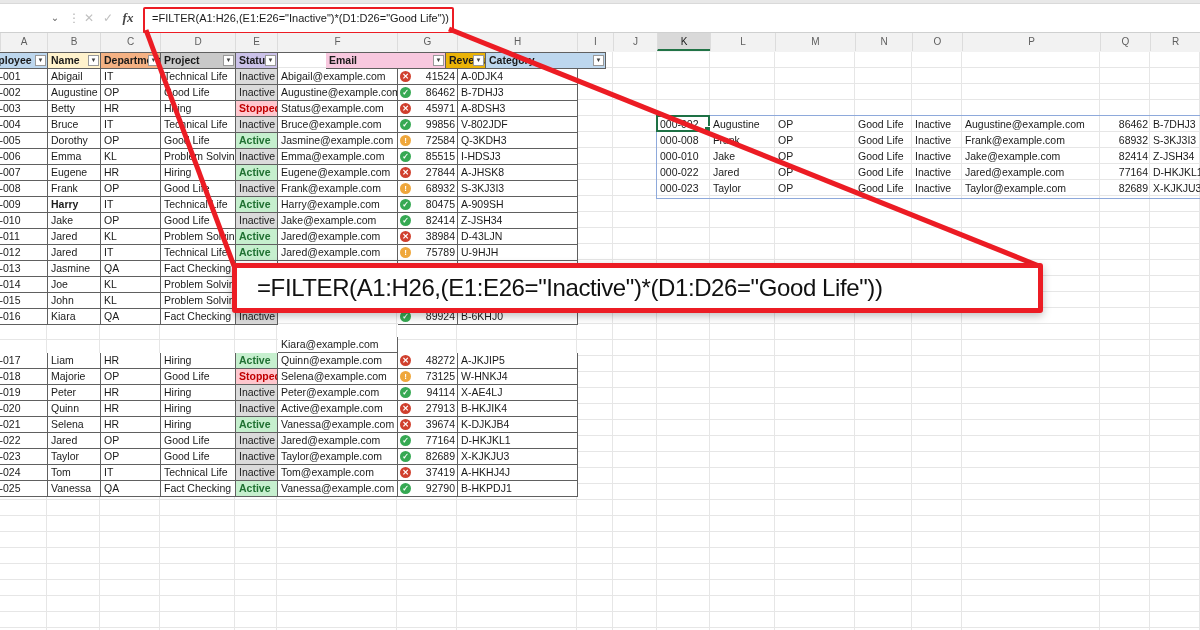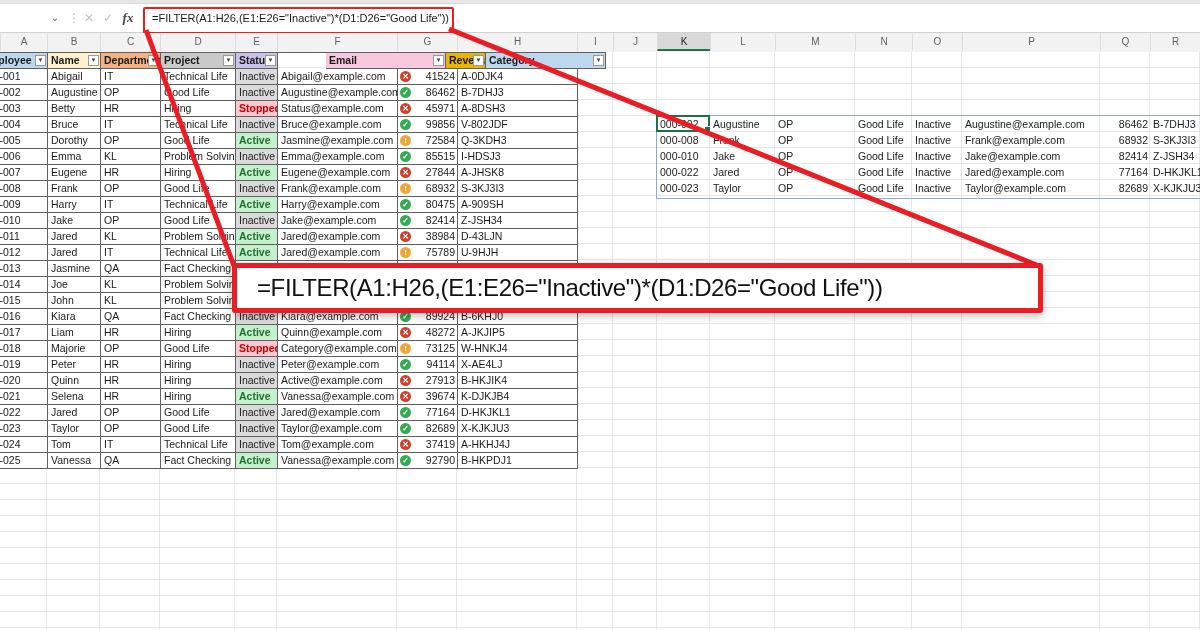--- a/index.html
+++ b/index.html
@@ -199,21 +199,21 @@
         <div class="xl-cell" style="width: 53px;">Frank</div>
         <div class="xl-cell" style="width: 60px;">OP</div>
         <div class="xl-cell" style="width: 75px;">Good Life</div>
         <div class="xl-cell" style="width: 42px; background: rgb(219, 219, 219); color: rgb(26, 26, 26); font-weight: 400;">Inactive</div>
         <div class="xl-cell" style="width: 120px;">Frank@example.com</div>
         <div class="xl-cell num" style="width: 60px;">68932<span class="icon-dot" style="background: rgb(239, 167, 60);">!</span></div>
         <div class="xl-cell" style="width: 120px;">S-3KJ3I3</div>
       </div>
       <div class="xl-row">
         <div class="xl-cell" style="width: 69px;">000-009</div>
-        <div class="xl-cell" style="width: 53px;">Harry</div>
+        <div class="xl-cell" style="width: 53px; font-weight: bold;">Harry</div>
         <div class="xl-cell" style="width: 60px;">IT</div>
         <div class="xl-cell" style="width: 75px;">Technical Life</div>
         <div class="xl-cell" style="width: 42px; background: rgb(198, 239, 206); color: rgb(31, 112, 49); font-weight: 600;">Active</div>
         <div class="xl-cell" style="width: 120px;">Harry@example.com</div>
         <div class="xl-cell num" style="width: 60px;">80475<span class="icon-dot" style="background: rgb(54, 169, 83);">✓</span></div>
         <div class="xl-cell" style="width: 120px;">A-909SH</div>
       </div>
       <div class="xl-row">
         <div class="xl-cell" style="width: 69px;">000-010</div>
         <div class="xl-cell" style="width: 53px;">Jake</div>
@@ -273,41 +273,41 @@
         <div class="xl-cell" style="width: 120px;"></div>
         <div class="xl-cell num" style="width: 60px;"></div>
         <div class="xl-cell" style="width: 120px;"></div>
       </div>
       <div class="xl-row">
         <div class="xl-cell" style="width: 69px;">000-016</div>
         <div class="xl-cell" style="width: 53px;">Kiara</div>
         <div class="xl-cell" style="width: 60px;">QA</div>
         <div class="xl-cell" style="width: 75px;">Fact Checking</div>
         <div class="xl-cell" style="width: 42px; background: rgb(219, 219, 219); color: rgb(26, 26, 26); font-weight: 400;">Inactive</div>
-        <div class="xl-cell" style="width: 120px;">Kiara@example.com</div>
+        <div class="xl-cell" style="width: 120px; margin-top: 28px;">Kiara@example.com</div>
         <div class="xl-cell num" style="width: 60px;">89924<span class="icon-dot" style="background: rgb(54, 169, 83);">✓</span></div>
         <div class="xl-cell" style="width: 120px;">B-6KHJ0</div>
       </div>
       <div class="xl-row">
         <div class="xl-cell" style="width: 69px;">000-017</div>
         <div class="xl-cell" style="width: 53px;">Liam</div>
         <div class="xl-cell" style="width: 60px;">HR</div>
         <div class="xl-cell" style="width: 75px;">Hiring</div>
         <div class="xl-cell" style="width: 42px; background: rgb(198, 239, 206); color: rgb(31, 112, 49); font-weight: 600;">Active</div>
         <div class="xl-cell" style="width: 120px;">Quinn@example.com</div>
         <div class="xl-cell num" style="width: 60px;">48272<span class="icon-dot" style="background: rgb(208, 64, 46);">✕</span></div>
         <div class="xl-cell" style="width: 120px;">A-JKJIP5</div>
       </div>
       <div class="xl-row">
         <div class="xl-cell" style="width: 69px;">000-018</div>
         <div class="xl-cell" style="width: 53px;">Majorie</div>
         <div class="xl-cell" style="width: 60px;">OP</div>
         <div class="xl-cell" style="width: 75px;">Good Life</div>
         <div class="xl-cell" style="width: 42px; background: rgb(255, 199, 206); color: rgb(192, 0, 0); font-weight: 600;">Stopped</div>
-        <div class="xl-cell" style="width: 120px;">Category@example.com</div>
+        <div class="xl-cell" style="width: 120px;">Selena@example.com</div>
         <div class="xl-cell num" style="width: 60px;">73125<span class="icon-dot" style="background: rgb(239, 167, 60);">!</span></div>
         <div class="xl-cell" style="width: 120px;">W-HNKJ4</div>
       </div>
       <div class="xl-row">
         <div class="xl-cell" style="width: 69px;">000-019</div>
         <div class="xl-cell" style="width: 53px;">Peter</div>
         <div class="xl-cell" style="width: 60px;">HR</div>
         <div class="xl-cell" style="width: 75px;">Hiring</div>
         <div class="xl-cell" style="width: 42px; background: rgb(219, 219, 219); color: rgb(26, 26, 26); font-weight: 400;">Inactive</div>
         <div class="xl-cell" style="width: 120px;">Peter@example.com</div>

